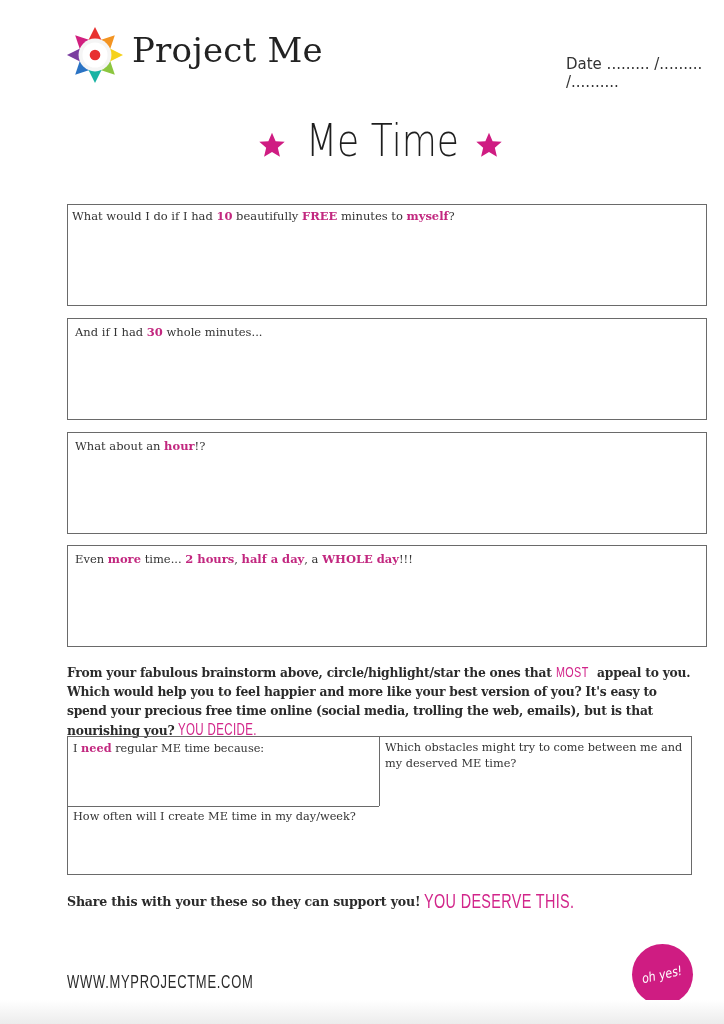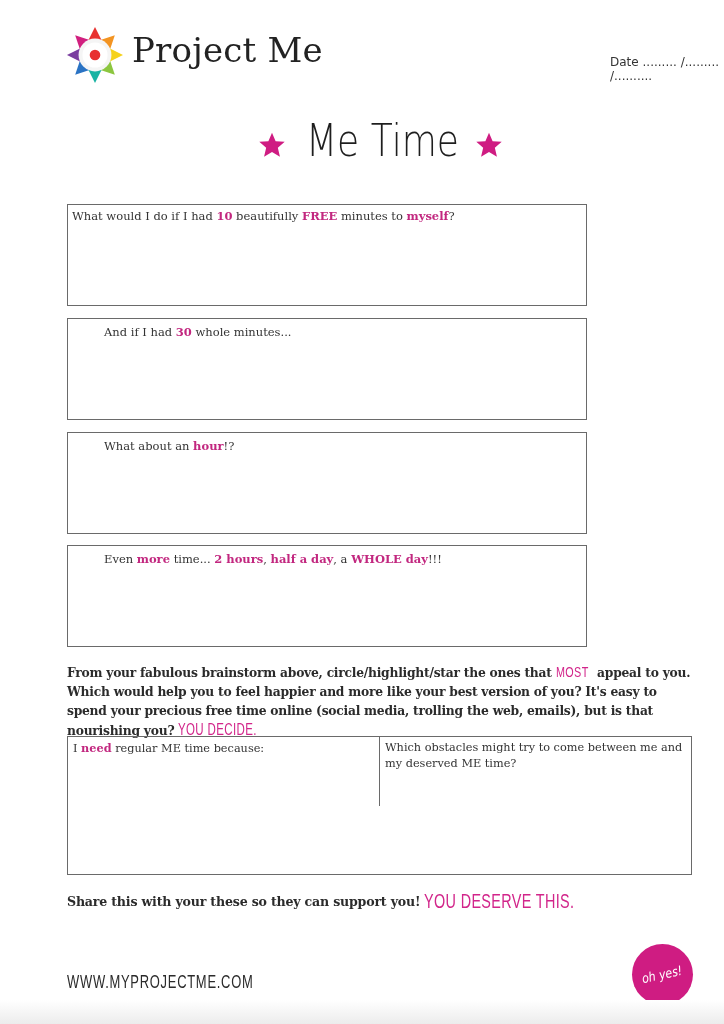--- a/index.html
+++ b/index.html
@@ -15,38 +15,38 @@
   }
   
   .logo { position: absolute; left: 66px; top: 26px; width: 58px; height: 58px; }
   .brand {
     position: absolute; left: 132px; top: 30px;
     font-family: "DejaVu Serif", serif; font-size: 34px; color: #222;
     letter-spacing: 0.2px;
   }
   .date {
     position: absolute; left: 566px; top: 55px;
-    font-family: "DejaVu Sans", sans-serif; font-size: 12px; color: #333; margin-left: 44px;
+    font-family: "DejaVu Sans", sans-serif; font-size: 15px; color: #333;
   }
   
   .star { position: absolute; width: 28px; height: 28px; }
   .title {
     position: absolute; left: 300px; top: 108px; width: 160px; height: 62px;
   }
   
   .qbox {
-    position: absolute; left: 67px; width: 520px; height: 102px;
+    position: absolute; left: 67px; width: 640px; height: 102px;
     border: 1.5px solid #6a6a6a; box-sizing: border-box;
   }
   .qtext {
     position: absolute; left: 4px; top: 4px;
     font-family: "DejaVu Serif", serif; font-size: 11.5px; color: #333;
     white-space: nowrap;
   }
-  .qtext.indent { left: 7px; top: 6px; margin-left: 29px; }
+  .qtext.indent { left: 7px; top: 6px; }
   .hl { color: #c2277f; font-weight: bold; }
   
   .para {
     position: absolute; left: 67px; top: 662px; width: 630px;
     font-family: "DejaVu Serif", serif; font-size: 12.3px; font-weight: bold;
     line-height: 19px; color: #2b2b2b; letter-spacing: -0.25px;
   }
   .hand {
     display: inline-block; color: #d2258a; font-family: "Liberation Sans", sans-serif;
     font-weight: normal; transform: scaleX(0.72); transform-origin: left center;
@@ -144,20 +144,23 @@
   <span>From your fabulous brainstorm above, circle/highlight/star the ones that </span><span class="hand most">MOST</span><span> appeal to you. Which would help you to feel happier and more like your best version of you? It's easy to spend your precious free time online (social media, trolling the web, emails), but is that nourishing you? </span><span class="hand decide">YOU DECIDE.</span>
 </div>
 
 <div class="grid">
   <div class="cell">
     <span>I </span><span class="hl">need</span><span> regular ME time because:</span>
   </div>
   <div class="cell r">
     <span>Which obstacles might try to come between me and my deserved ME time?</span>
   </div>
+  <div class="cell b">
+    <span>How often will I create ME time in my day/week?</span>
+  </div>
 </div>
 
 <div class="closing">
   <div><span>Share this with your these so they can support you! </span><span class="hand deserve">YOU DESERVE THIS.</span></div>
 </div>
 
 <div class="website">WWW.MYPROJECTME.COM</div>
 <div class="badge">
   <span>oh yes!</span>
 </div>

